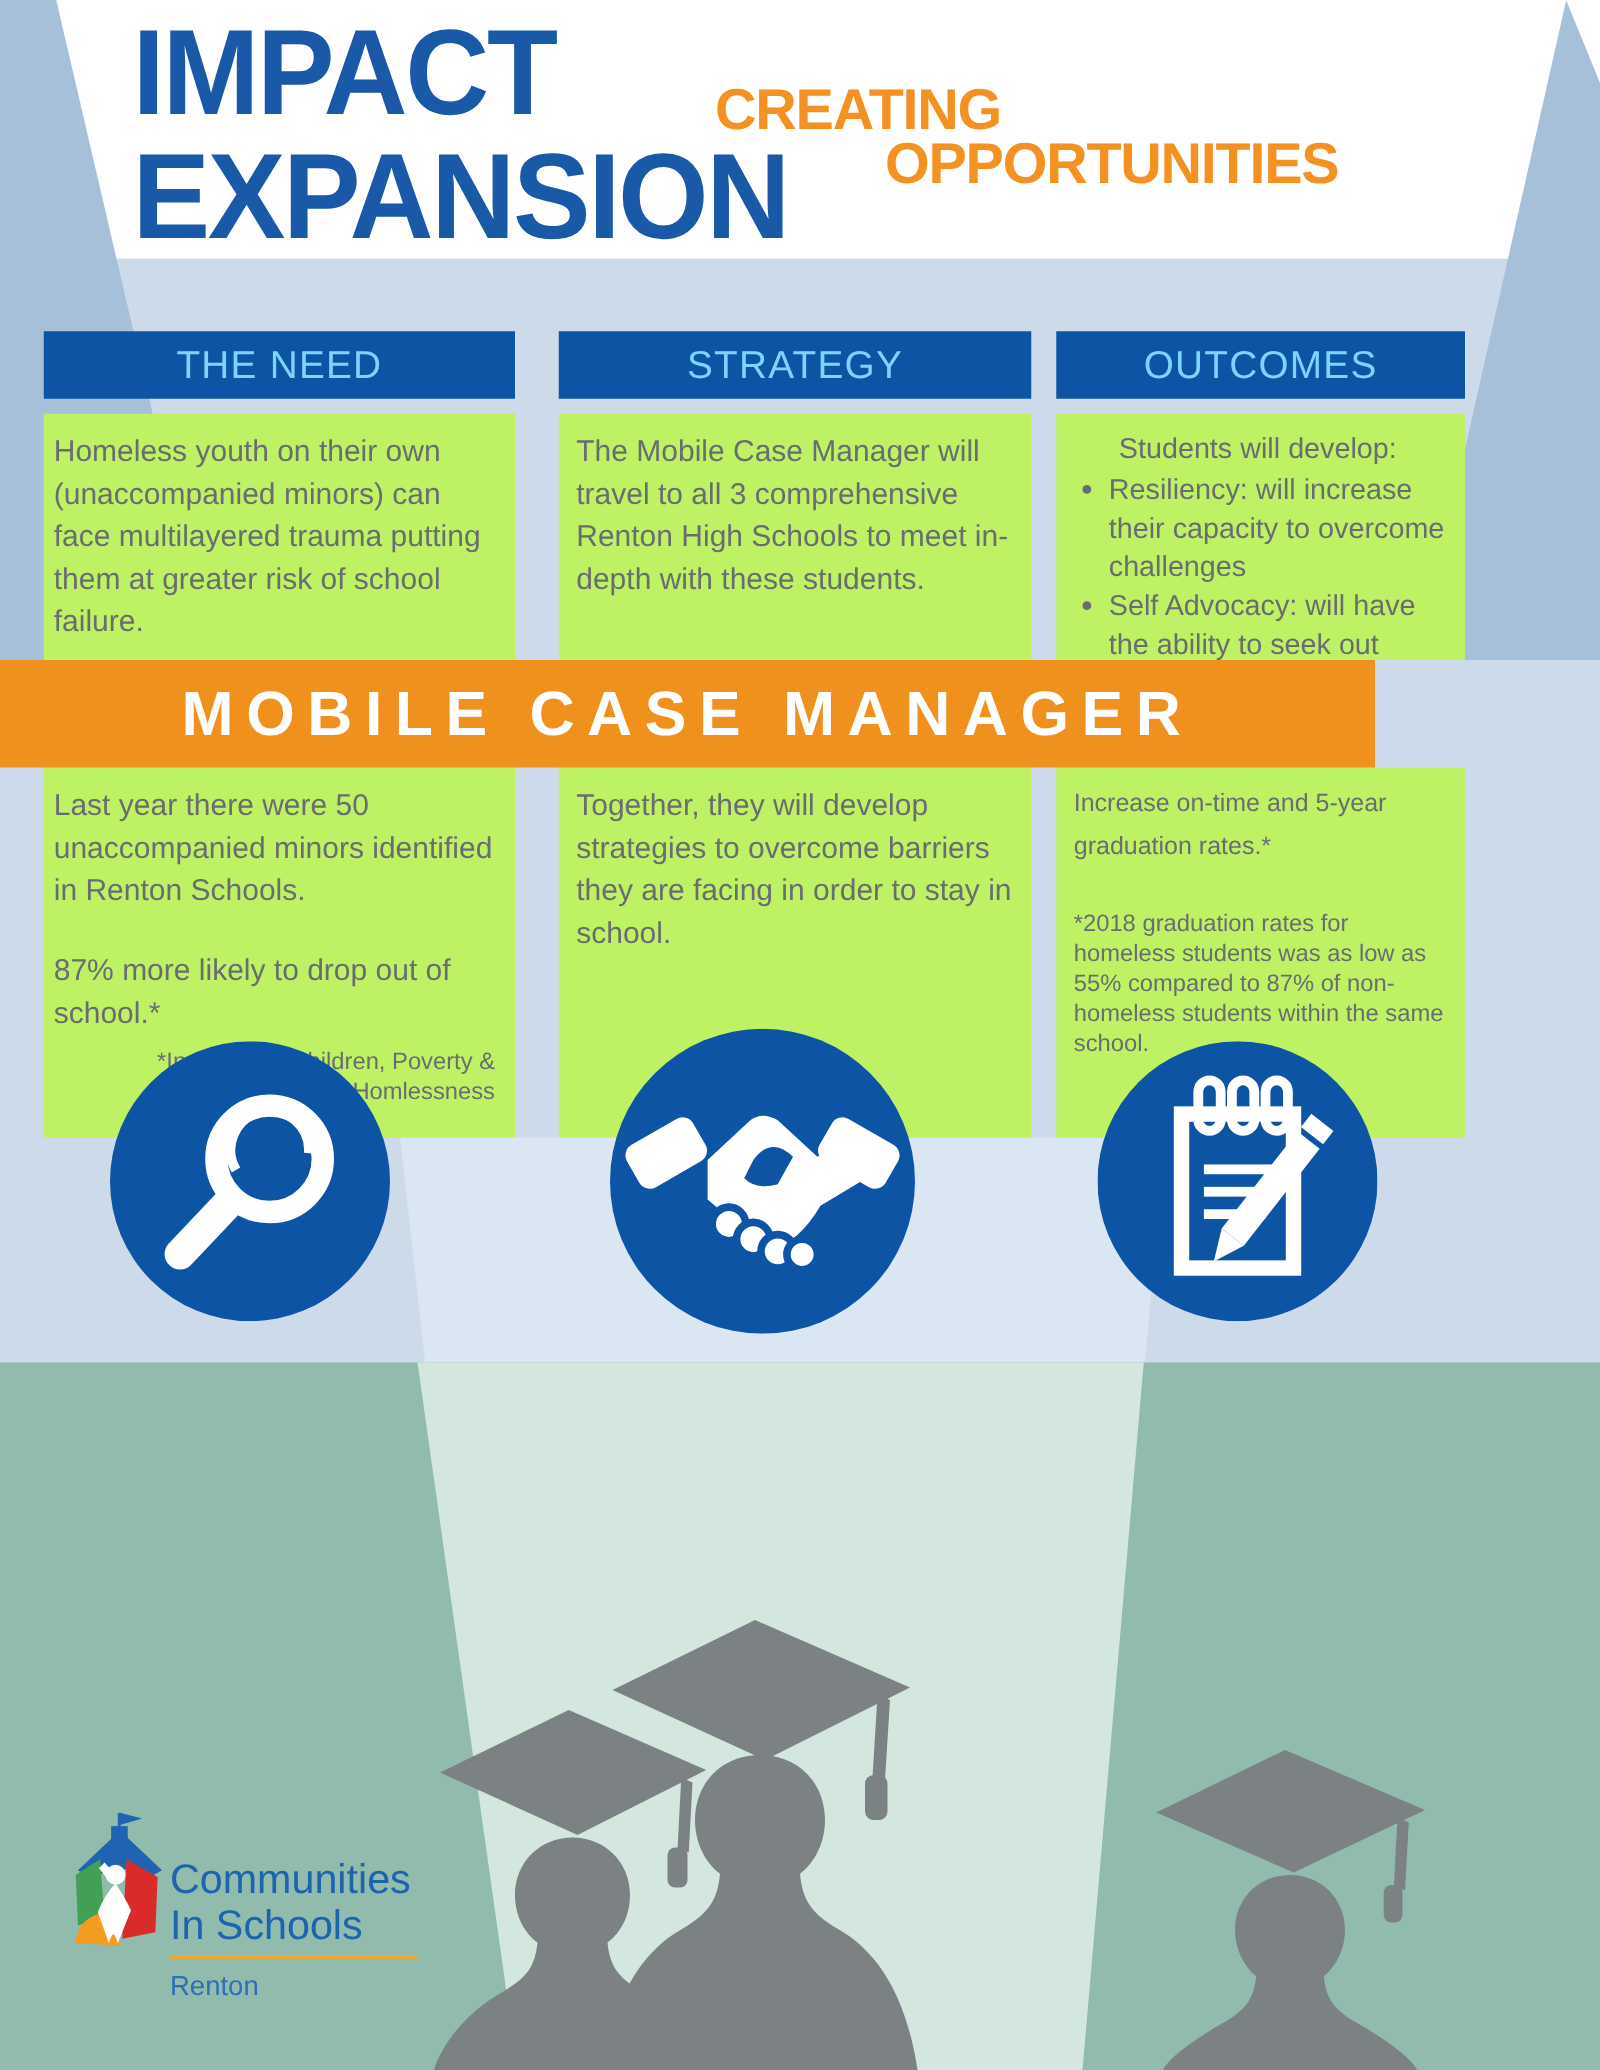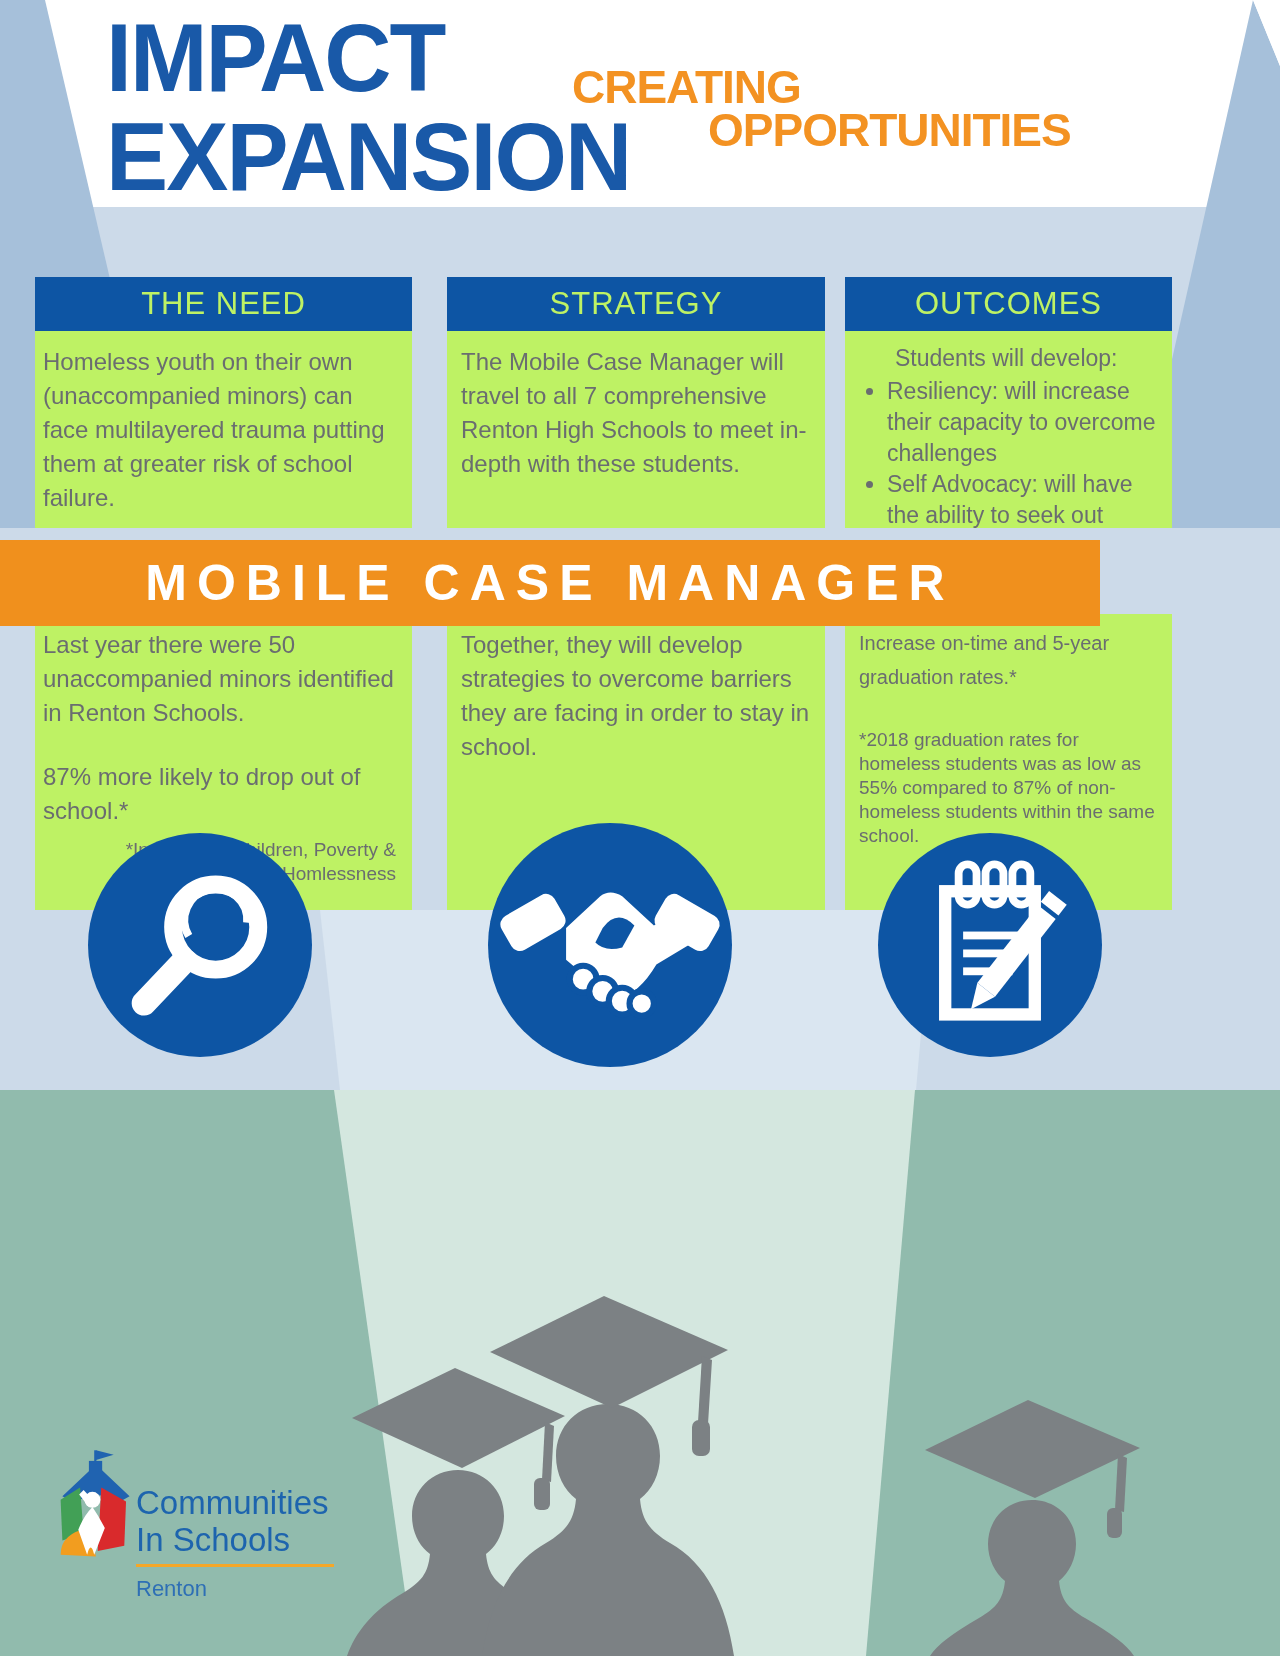--- a/index.html
+++ b/index.html
@@ -10,42 +10,42 @@
   #bg{position:absolute;left:0;top:0;z-index:0;}
   
   .title-block{position:absolute;left:106px;top:8px;z-index:2;
     color:#1959a8;font-weight:700;font-size:97px;line-height:99px;
     letter-spacing:-2px;transform:scaleX(.96);transform-origin:left top;}
   .subtitle{position:absolute;z-index:2;color:#f39222;font-weight:700;
     font-size:46px;line-height:46px;letter-spacing:-1px;}
   .subtitle.l1{left:572px;top:64px;}
   .subtitle.l2{left:708px;top:107px;}
   
-  .col-header{position:absolute;top:277px;height:54px;z-index:2;
-    background:#0d55a4;color:#bef264;font-size:31px;letter-spacing:1px;
+  .col-header{position:absolute;top:265px;height:54px;z-index:2;
+    background:#0d55a4;color:#7dd3fc;font-size:31px;letter-spacing:1px;
     display:flex;align-items:center;justify-content:center;}
   .col-body{position:absolute;z-index:2;background:#bef264;color:#6a6d70;}
   .upper{top:331px;height:197px;}
   .lower{top:614px;height:296px;}
   .c1{left:35px;width:377px;}
   .c2{left:447px;width:378px;}
   .c3{left:845px;width:327px;}
   .c1.col-body{padding:14px 10px 0 8px;box-sizing:border-box;width:377px;}
   .c2.col-body{padding:14px 10px 0 14px;box-sizing:border-box;width:378px;}
   .c3.col-body{padding:12px 8px 0 14px;box-sizing:border-box;width:327px;}
   .body-text{font-size:24px;line-height:34px;margin:0 0 10px 0;}
   .c3 .body-text{font-size:23px;line-height:31px;}
   .c3 ul{margin:2px 0 0 6px;padding-left:22px;}
   .c3 li{font-size:23px;line-height:31px;margin:0;}
   .gap-para{margin-top:30px;}
   .footnote{font-size:19px;line-height:24px;color:#6a6d70;}
   .footnote.right-align{text-align:right;margin-top:6px;padding-right:6px;}
   .c3 .footnote{margin-top:34px;}
   
-  .banner{position:absolute;left:0;top:540px;width:1100px;height:86px;z-index:3;
+  .banner{position:absolute;left:0;top:528px;width:1100px;height:86px;z-index:3;
     background:#f0901d;display:flex;align-items:center;justify-content:center;}
   .banner span{color:#ffffff;font-weight:700;font-size:50px;letter-spacing:10px;}
   
   .icon-circle{position:absolute;z-index:4;}
   .ic1{left:88px;top:833px;width:224px;height:224px;}
   .ic2{left:488px;top:823px;width:244px;height:244px;}
   .ic3{left:878px;top:833px;width:224px;height:224px;}
   .icon-circle svg{width:100%;height:100%;display:block;}
   
   .logo{position:absolute;left:50px;top:1440px;z-index:2;width:340px;}
@@ -102,21 +102,21 @@
     <span>STRATEGY</span>
   </div>
   <div class="col-header c3">
     <span>OUTCOMES</span>
   </div>
 
   <div class="col-body upper c1">
     <p class="body-text">Homeless youth on their own (unaccompanied minors) can face multilayered trauma putting them at greater risk of school failure.</p>
   </div>
   <div class="col-body upper c2">
-    <p class="body-text">The Mobile Case Manager will travel to all 7 comprehensive Renton High Schools to meet in-depth with these students.</p>
+    <p class="body-text">The Mobile Case Manager will travel to all 3 comprehensive Renton High Schools to meet in-depth with these students.</p>
   </div>
   <div class="col-body upper c3">
     <p class="body-text" style="margin-bottom:0;margin-left:36px;">Students will develop:</p>
     <ul>
       <li>Resiliency: will increase their capacity to overcome challenges</li>
       <li>Self Advocacy: will have the ability to seek out resources</li>
     </ul>
   </div>
 
   <div class="banner">

